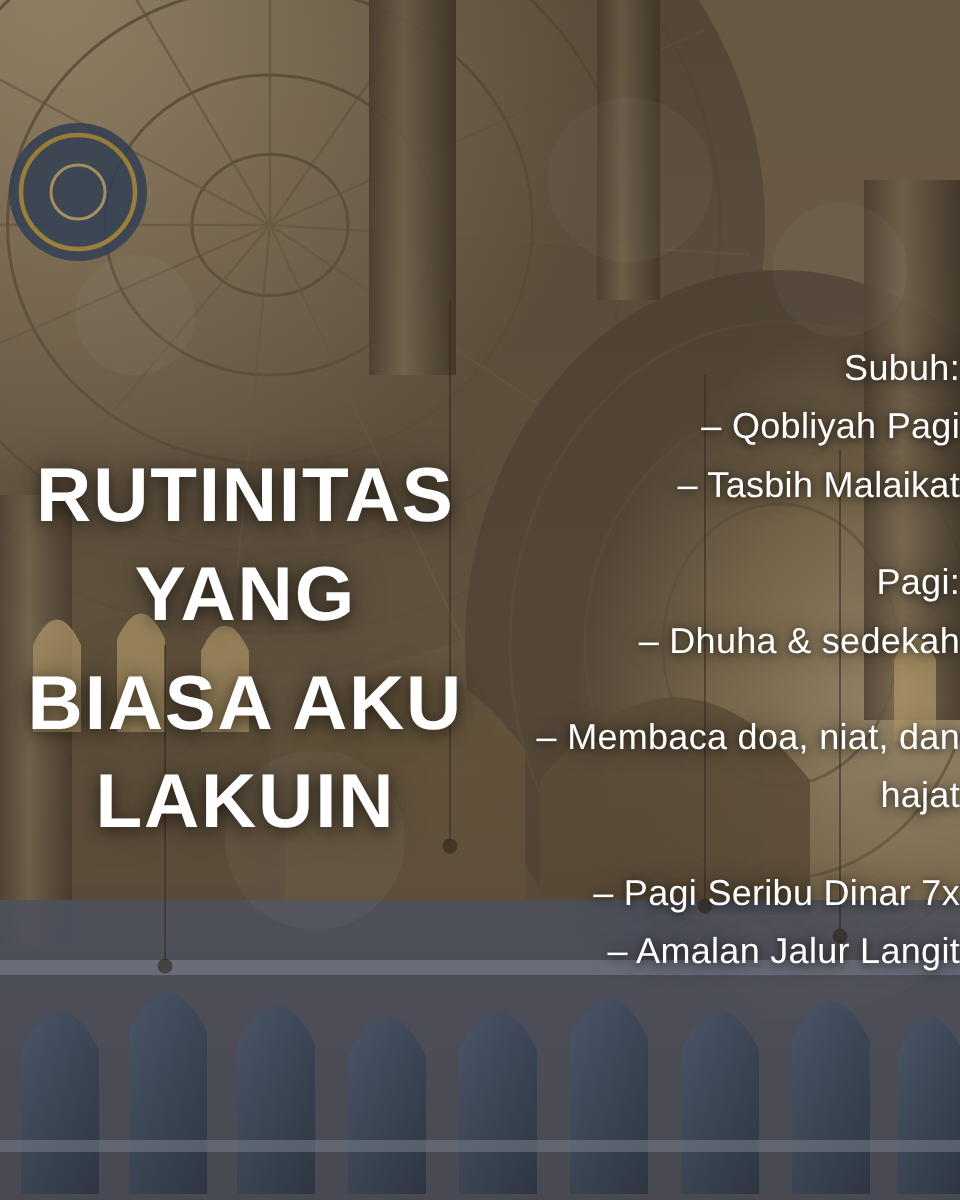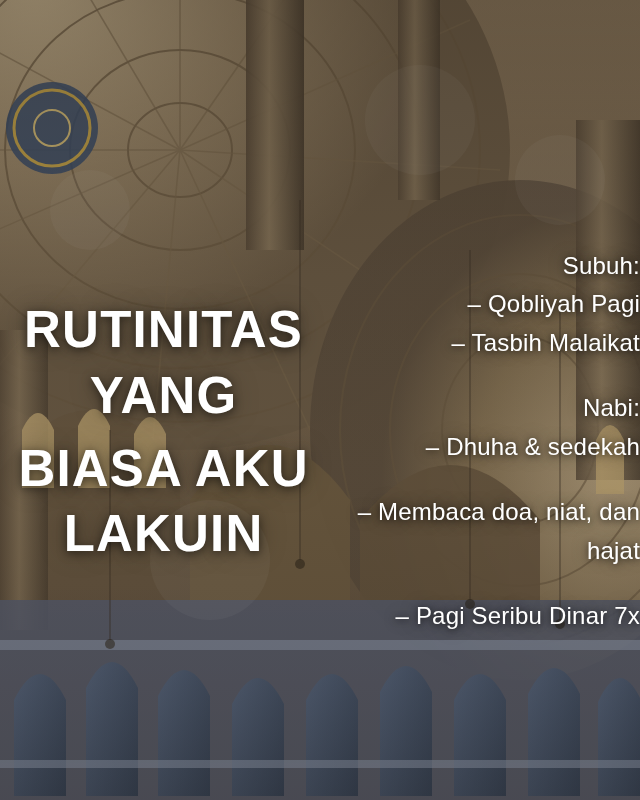--- a/index.html
+++ b/index.html
@@ -206,27 +206,28 @@
 
     <div class="body-block">
 
       <div class="section">
         <span class="section-title">Subuh:</span>
         <span class="section-item">– Qobliyah Pagi</span>
         <span class="section-item">– Tasbih Malaikat</span>
       </div>
 
       <div class="section">
-        <span class="section-title">Nabi:</span>
+        <span class="section-title">Pagi:</span>
         <span class="section-item">– Dhuha &amp; sedekah</span>
       </div>
 
       <div class="section">
         <span class="section-item">– Membaca doa, niat, dan hajat</span>
       </div>
 
       <div class="section">
         <span class="section-item">– Pagi Seribu Dinar 7x</span>
+        <span class="section-item">– Amalan Jalur Langit</span>
       </div>
 
     </div>
   </div>
 </div>
 
 </body></html>

